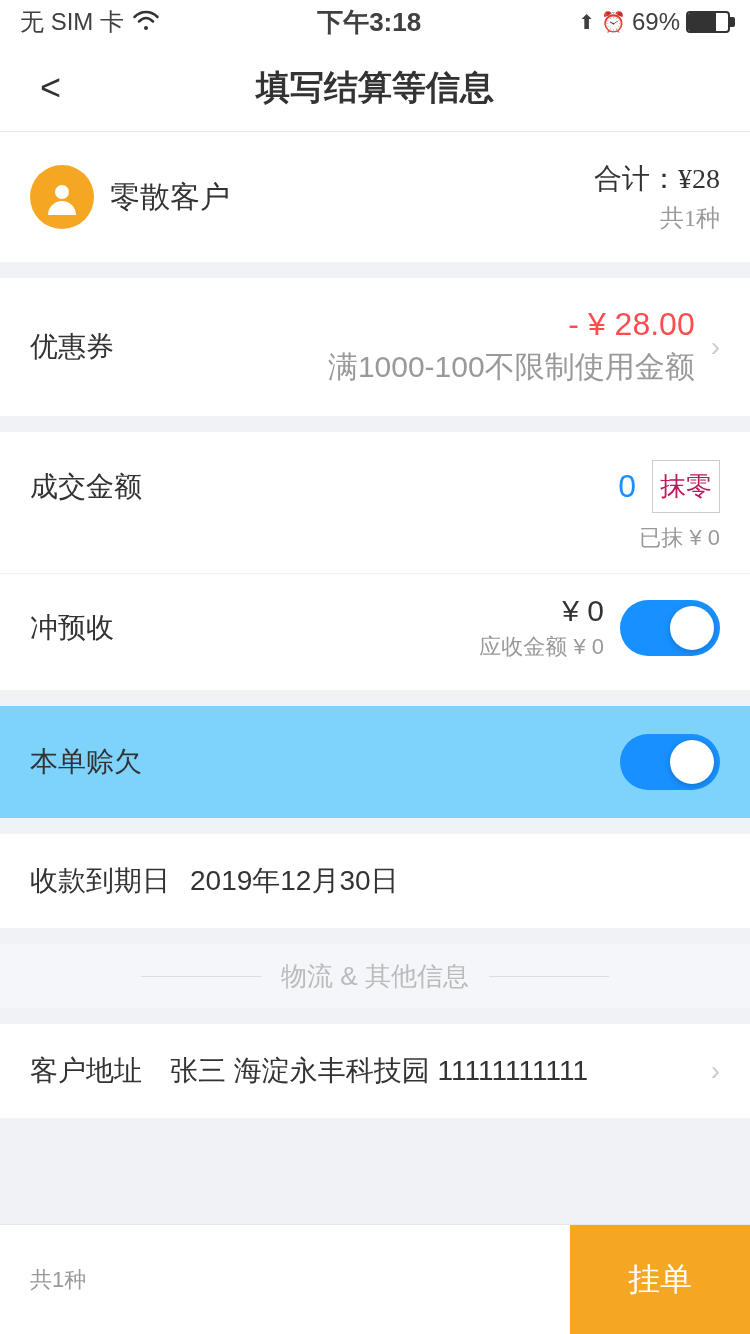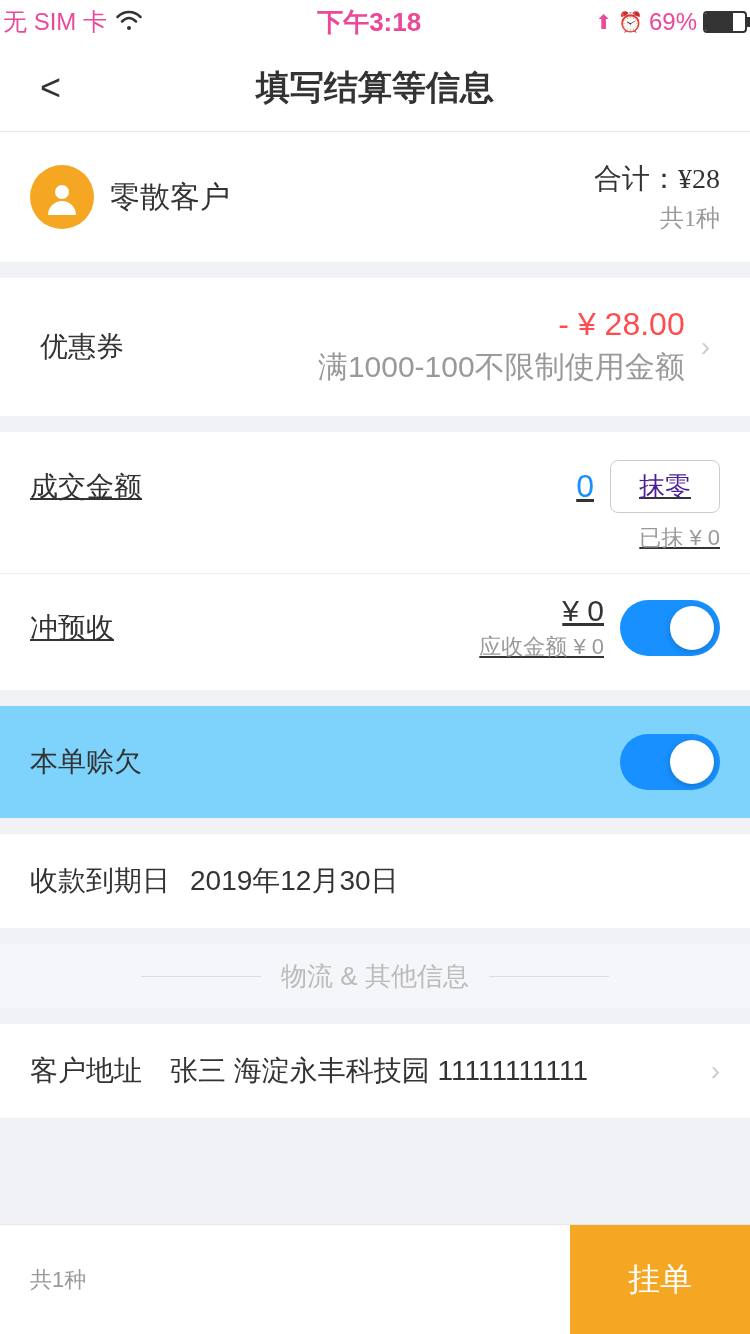--- a/index.html
+++ b/index.html
@@ -15,23 +15,23 @@
     }
 
     
     .status-bar {
       width: 750px;
       height: 44px;
       background: #fff;
       display: flex;
       align-items: center;
       justify-content: space-between;
-      padding: 0 3px;
+      padding: 0 20px;
       font-size: 24px;
-      color: #ec4899;
+      color: #404040;
     }
     .status-left {
       display: flex;
       align-items: center;
       gap: 8px;
     }
     .status-center {
       font-weight: 600;
       font-size: 26px;
     }
@@ -147,21 +147,21 @@
       color: #999;
       margin-top: 4px;
     }
 
     
     .row-item {
       background: #fff;
       display: flex;
       align-items: center;
       justify-content: space-between;
-      padding: 28px 40px;
+      padding: 28px 30px;
       border-top: 1px solid #f0f0f0;
     }
     .row-item:first-child {
       border-top: none;
     }
     .row-label {
       font-size: 28px;
       color: #333;
     }
     .row-right {
@@ -184,39 +184,38 @@
     }
     .chevron-right {
       font-size: 28px;
       color: #ccc;
     }
 
     
     .deal-section {
       background: #fff;
       margin-bottom: 16px;
-      text-decoration: underline;
     }
     .deal-row {
       display: flex;
       align-items: center;
       justify-content: space-between;
       padding: 28px 30px 10px;
     }
     .deal-amount-value {
       color: #1890ff;
       font-size: 32px;
       font-weight: 500;
     }
     .round-btn {
       border: 1px solid #ccc;
-      border-radius: 8px;
-      padding: 8px 28px;
+      border-radius: 0;
+      padding: 8px 7px;
       font-size: 26px;
-      color: #4c1d95;
+      color: #be185d;
       background: #fff;
       cursor: pointer;
     }
     .deal-sub {
       text-align: right;
       padding: 0 30px 20px;
       font-size: 22px;
       color: #999;
     }
 

